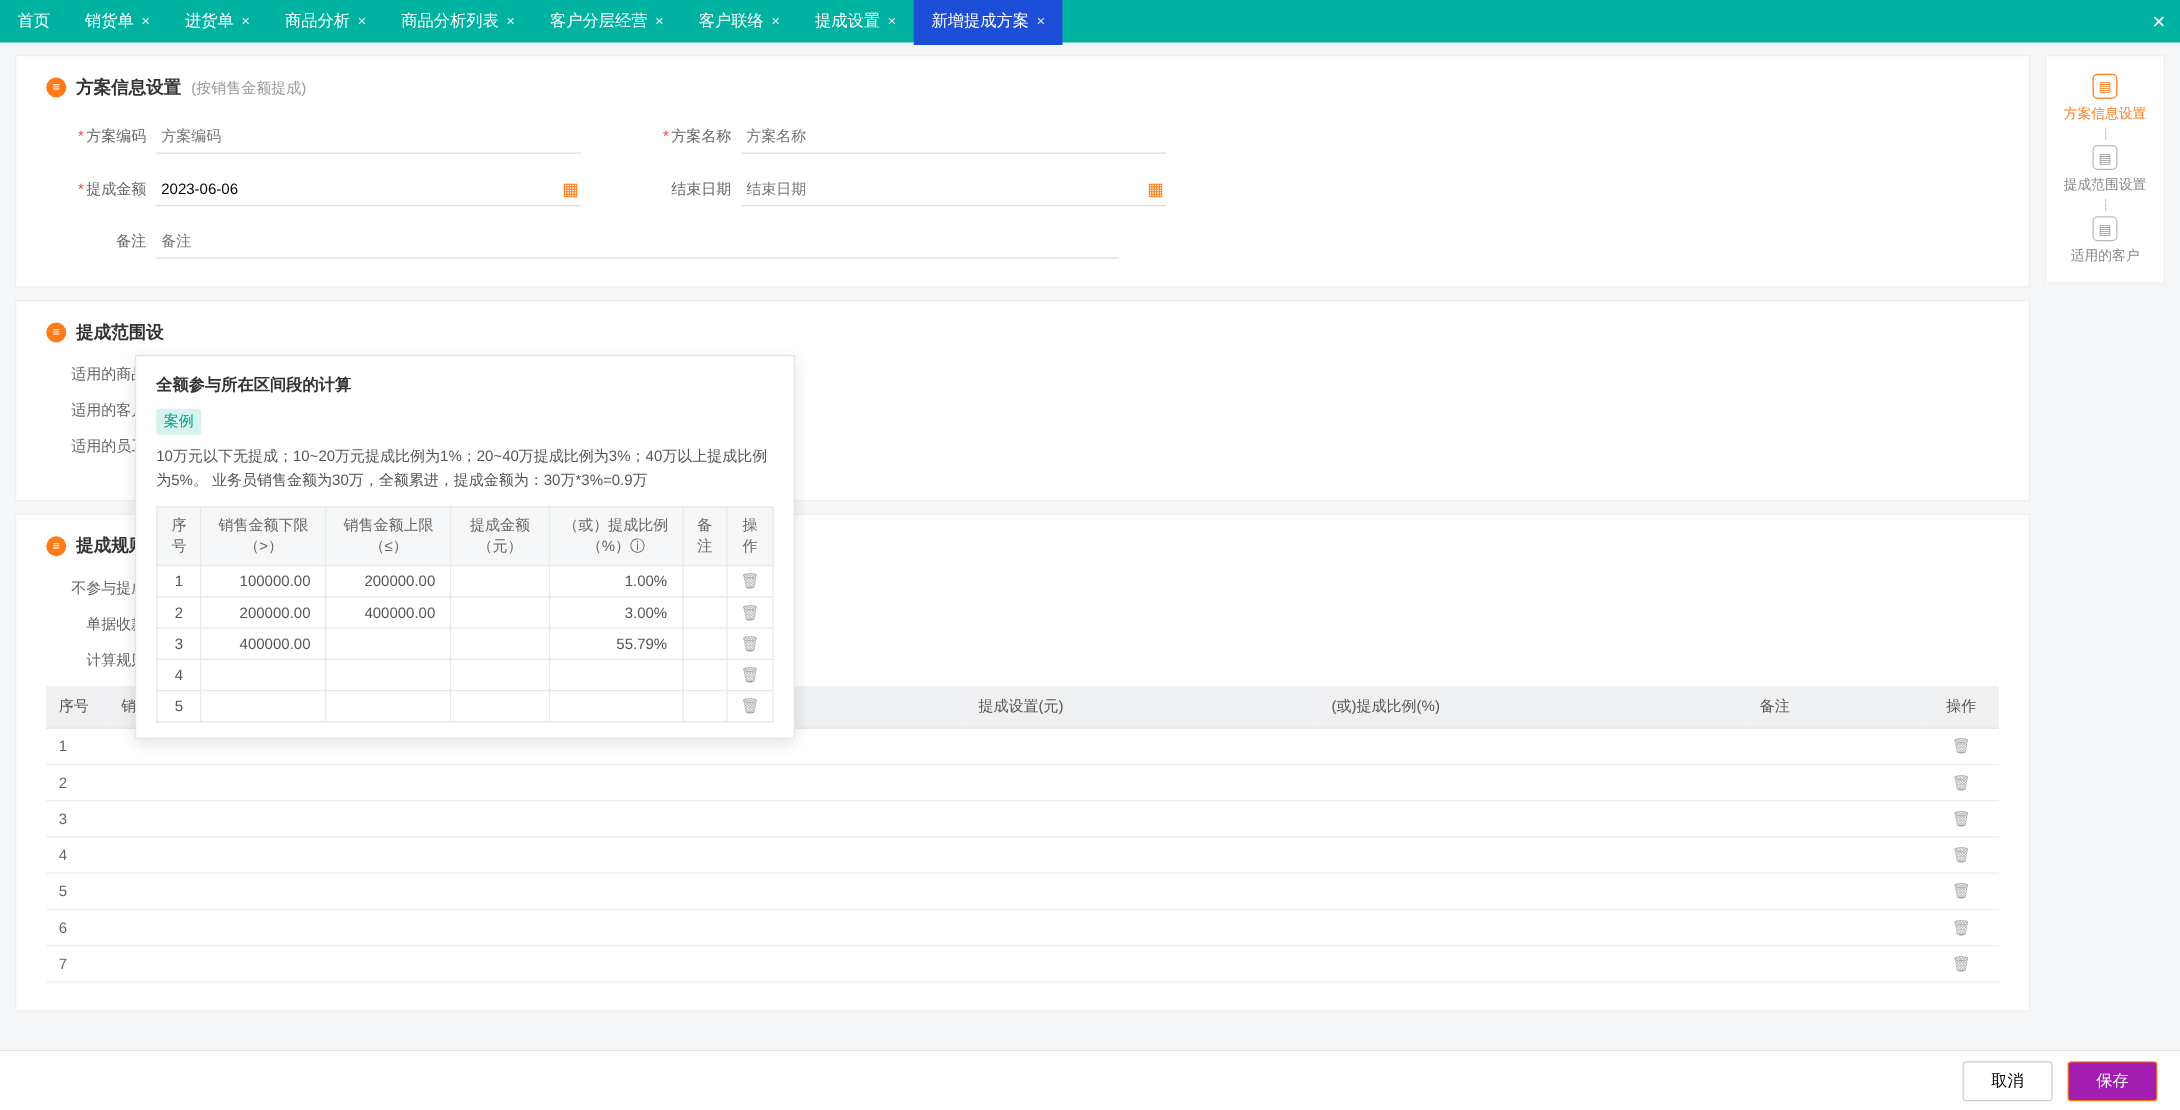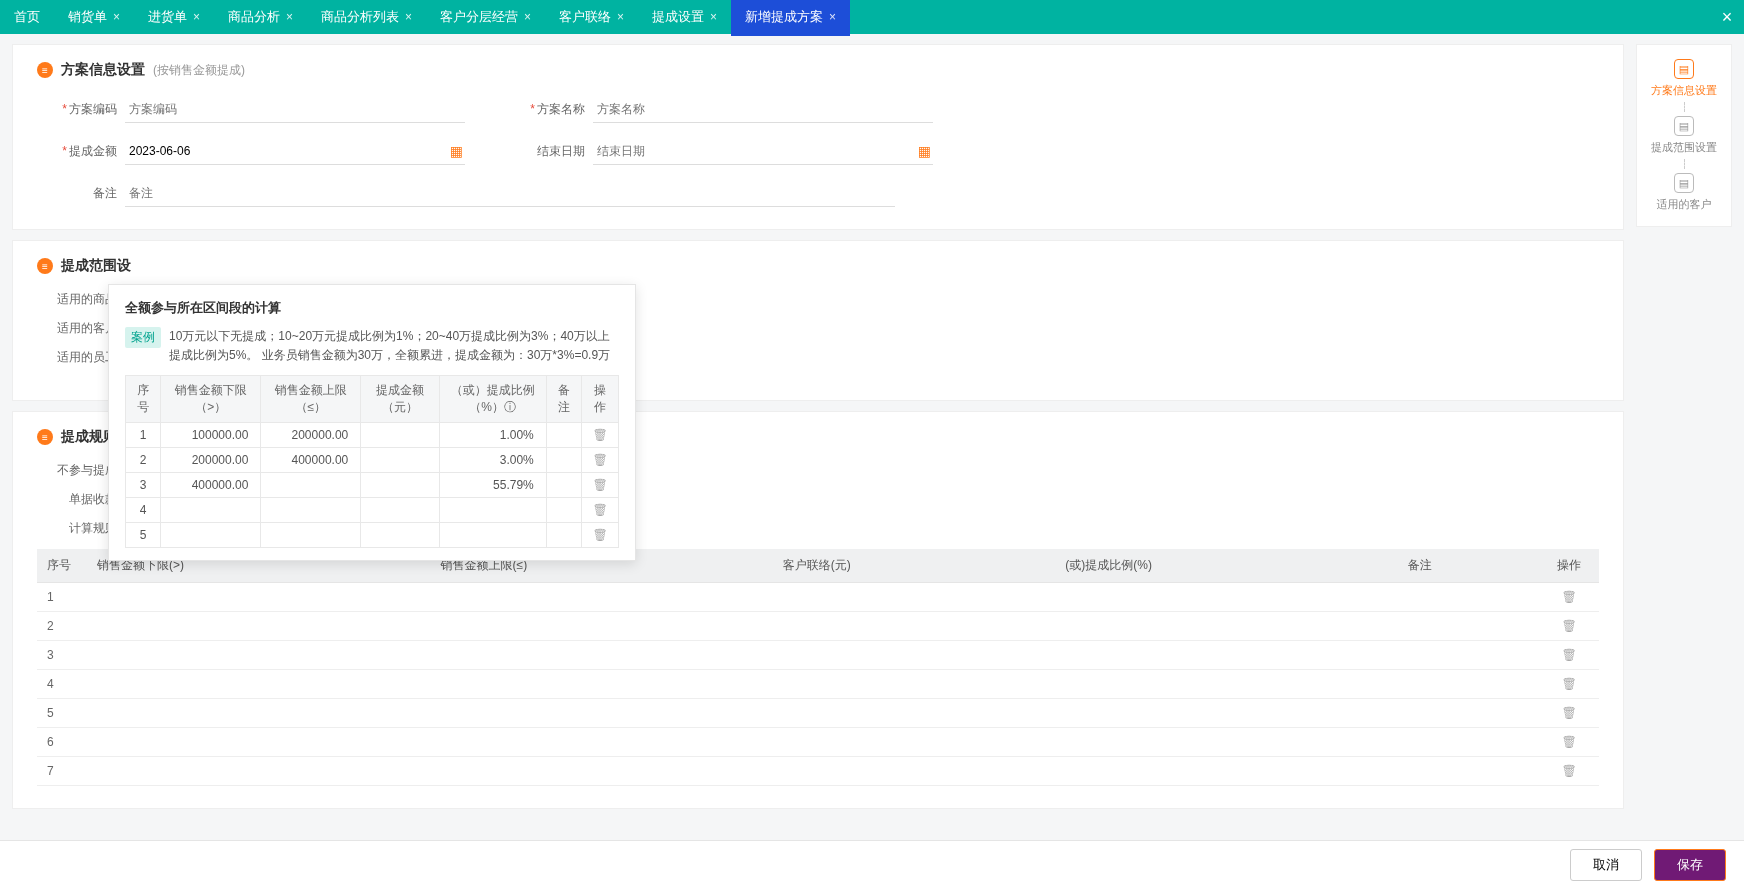--- a/index.html
+++ b/index.html
@@ -34,21 +34,21 @@
   .scope-label { width:80px; text-align:right; color:#666; }
   
   .radio-group { display:flex; align-items:center; gap:20px; }
   .radio-item { display:flex; align-items:center; gap:4px; cursor:pointer; }
   .radio-dot { width:12px; height:12px; border-radius:50%; border:1px solid #bbb; display:inline-block; position:relative; }
   .radio-dot.checked { border-color:#ff7a1a; }
   .radio-dot.checked::after { content:""; position:absolute; inset:2px; background:#ff7a1a; border-radius:50%; }
   
   .tooltip-popup { position:absolute; left: 108px; top: 250px; width: 528px; background:#fff; border:1px solid #e5e5e5; box-shadow: 0 3px 12px rgba(0,0,0,0.12); padding:14px 16px 12px 16px; z-index: 50; }
   .tooltip-title { font-size:13px; font-weight:600; margin-bottom:10px; }
-  .tooltip-desc { display:flex; gap:8px; align-items:flex-start; font-size:12px; color:#555; line-height:1.6; margin-bottom:10px; }
+  .tooltip-desc { display:flex; gap:8px; align-items:flex-start; font-size:12px; color:#555; line-height:1.6; margin-bottom:10px;flex-direction:column; }
   .badge-ex { background:#d6f3ee; color:#00a38e; padding:1px 6px; border-radius:2px; font-size:12px; flex:0 0 auto; }
   .ex-table { width:100%; border-collapse:collapse; font-size:12px; }
   .ex-table th { background:#f5f6f7; border:1px solid #e8e8e8; padding:6px 8px; font-weight:normal; color:#666; text-align:center; }
   .ex-table td { border:1px solid #e8e8e8; padding:5px 8px; text-align:center; color:#555; }
   .ex-table td.num { text-align:right; padding-right:12px; }
   .info-ico { display:inline-block; }
   .del-ico { color:#aaa; cursor:pointer; }
   .tooltip-note { color:#ff7a1a; font-size:12px; margin-top:10px; }
   
   .data-table { width:100%; border-collapse:collapse; margin-top:10px; }
@@ -60,21 +60,21 @@
   .anchor-nav { width:96px; background:#fff; border:1px solid #eee; padding:14px 4px; display:flex; flex-direction:column; align-items:center; gap:4px; }
   .anchor-item { display:flex; flex-direction:column; align-items:center; gap:4px; cursor:pointer; }
   .anchor-icon { width:20px; height:20px; border:1px solid #ff7a1a; border-radius:4px; display:flex; align-items:center; justify-content:center; color:#ff7a1a; font-size:11px; }
   .anchor-icon.gray { border-color:#bbb; color:#999; }
   .anchor-label { font-size:11px; color:#ff7a1a; text-align:center; }
   .anchor-label.gray { color:#888; }
   .anchor-line { width:1px; height:10px; border-left:1px dashed #ccc; }
   
   .footer-bar { position:fixed; bottom:0; left:0; right:0; height:48px; background:#fff; border-top:1px solid #e5e5e5; display:flex; justify-content:flex-end; align-items:center; gap:12px; padding:0 18px; }
   .btn { height:32px; padding:0 22px; border-radius:3px; border:1px solid #ccc; background:#fff; font-size:13px; cursor:pointer; }
-  .btn.primary { background:#701a75; border-color:#ff7a1a; color:#fff; }
+  .btn.primary { background:#a21caf; border-color:#ff7a1a; color:#fff; }
   
   .main-wrap { position: relative; }
 </style>
 </head>
 <body>
 
 <div class="tabs">
   <div class="tab">
       <span>首页</span>
     </div>
@@ -215,21 +215,21 @@
             </label>
         </div>
       </div>
 
       <table class="data-table">
         <thead>
             <tr>
           <th>序号</th>
           <th>销售金额下限(&gt;)</th>
           <th>销售金额上限(≤)</th>
-          <th>客户联络(元)</th>
+          <th>提成设置(元)</th>
           <th>(或)提成比例(%)</th>
           <th>备注</th>
           <th class="act">操作</th>
         </tr>
           </thead>
         <tbody id="rule-tbody">
             <tr>
               <td>1</td>
               <td></td>
               <td></td>

